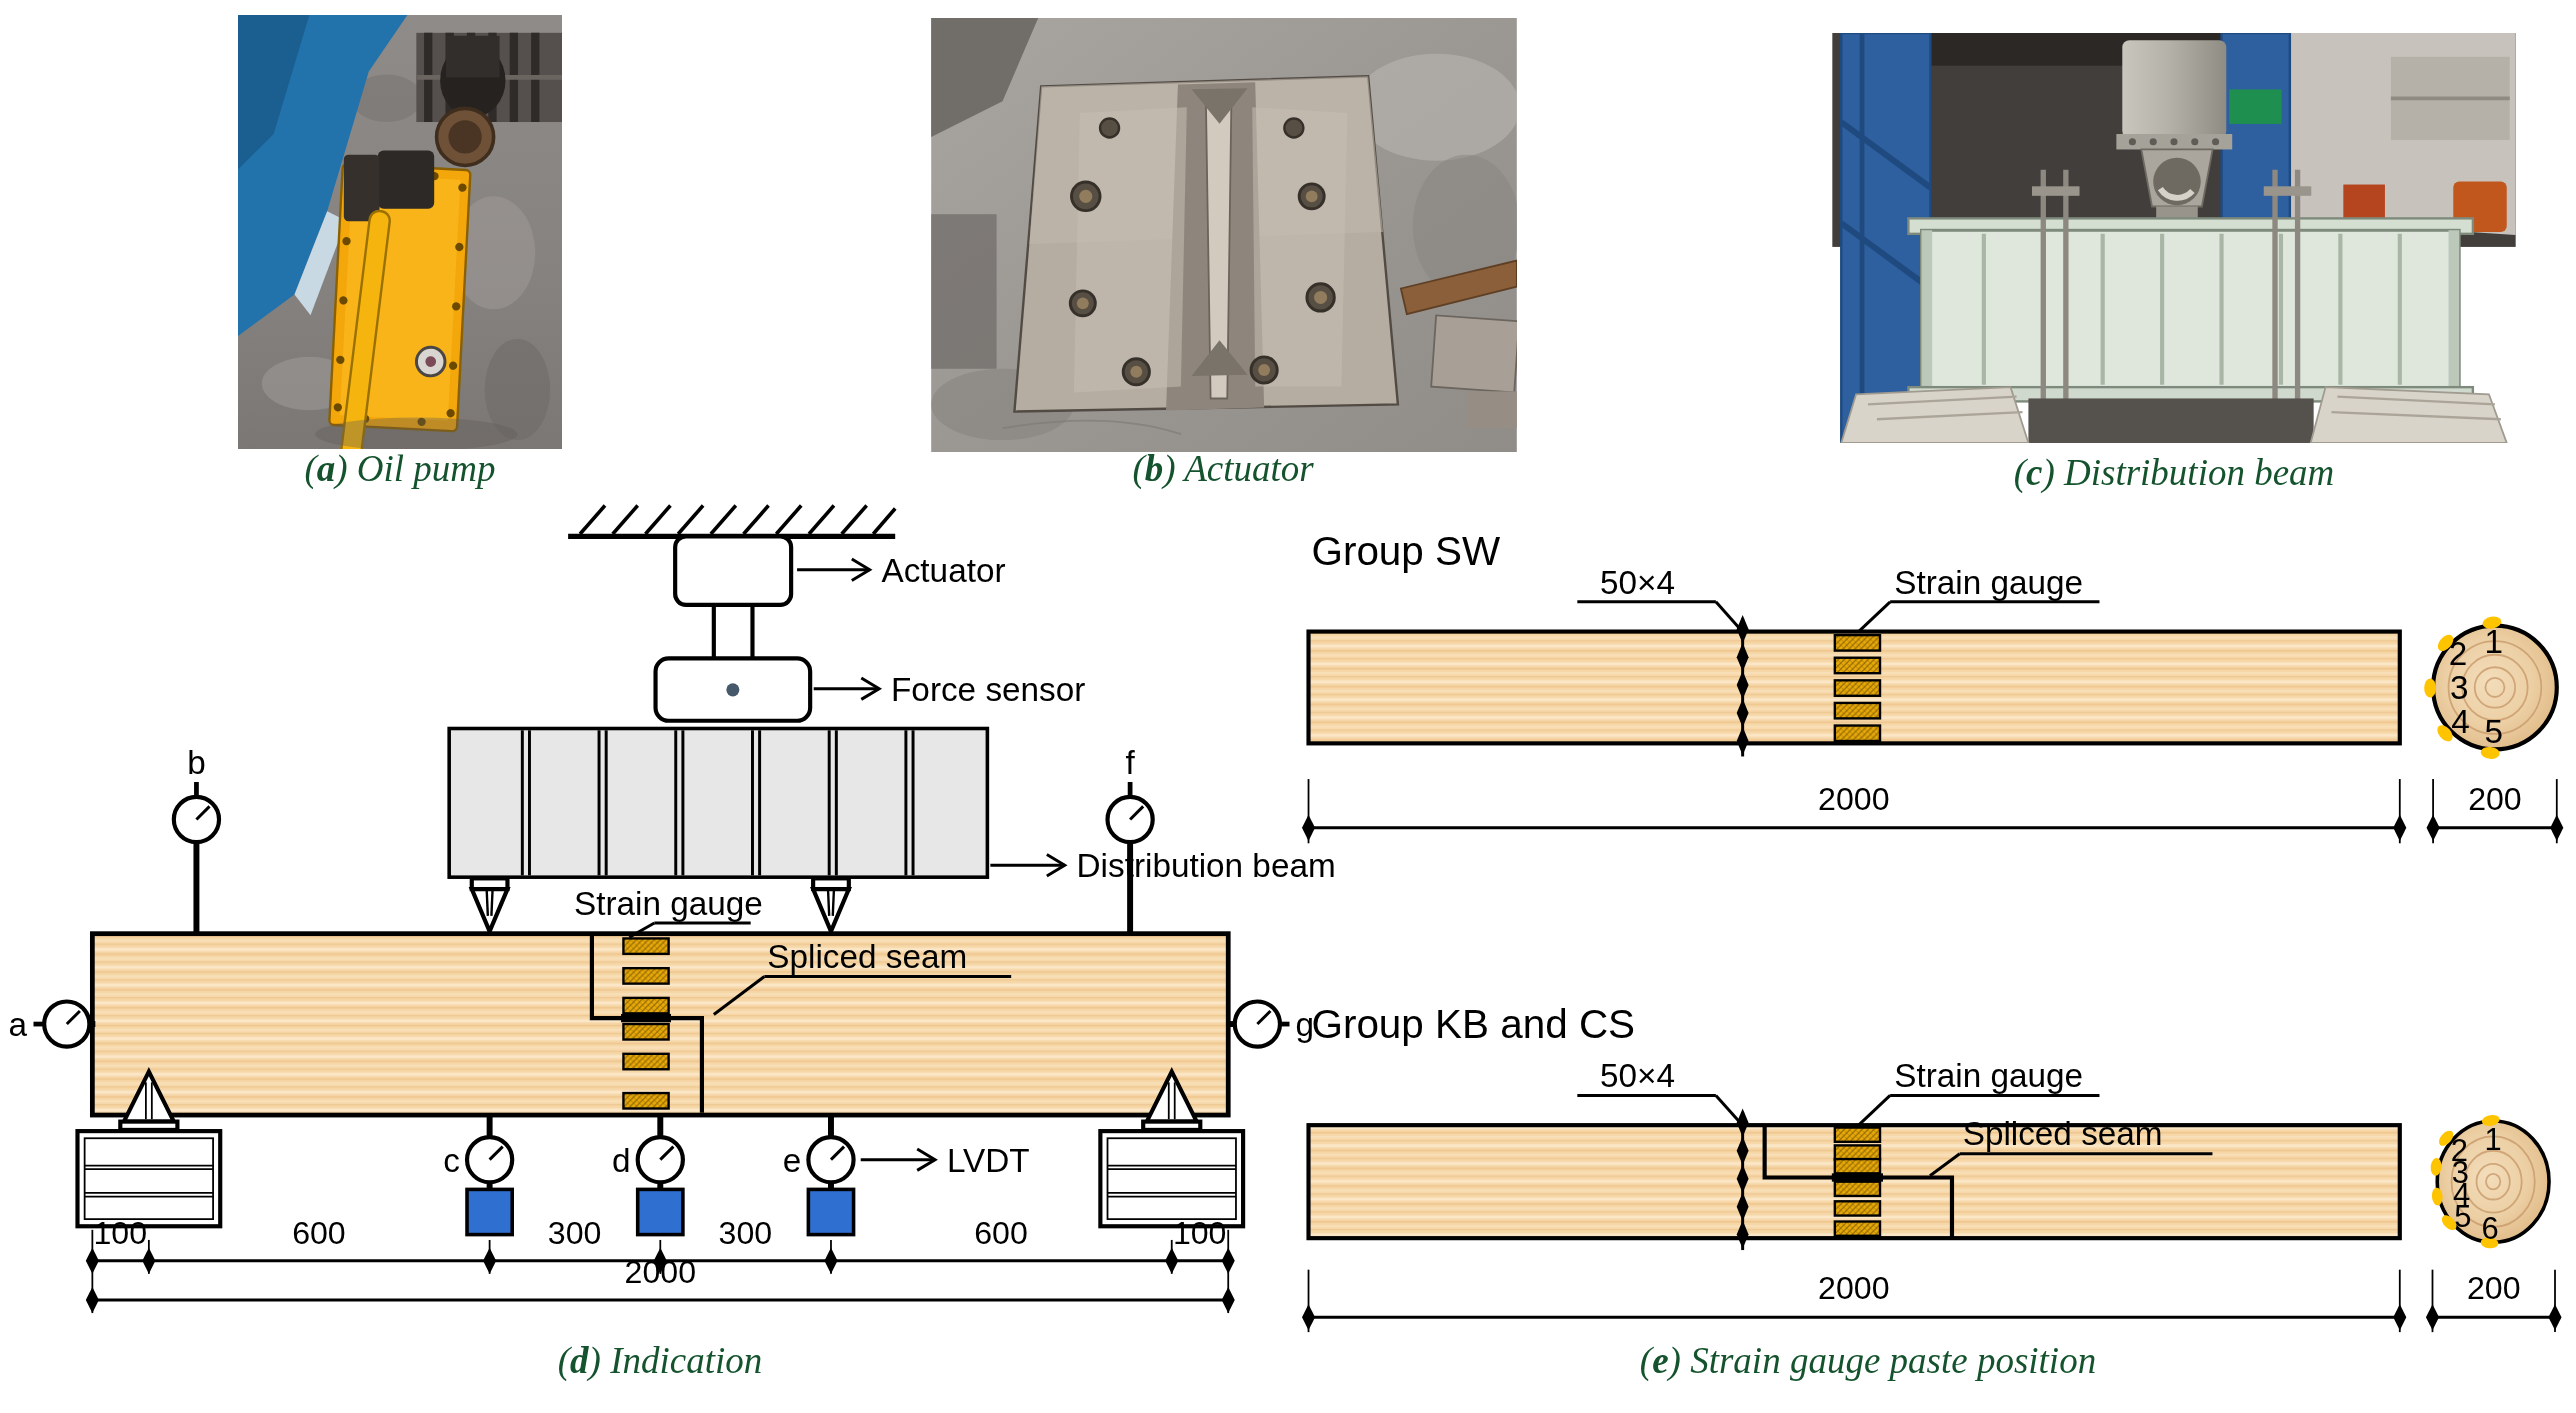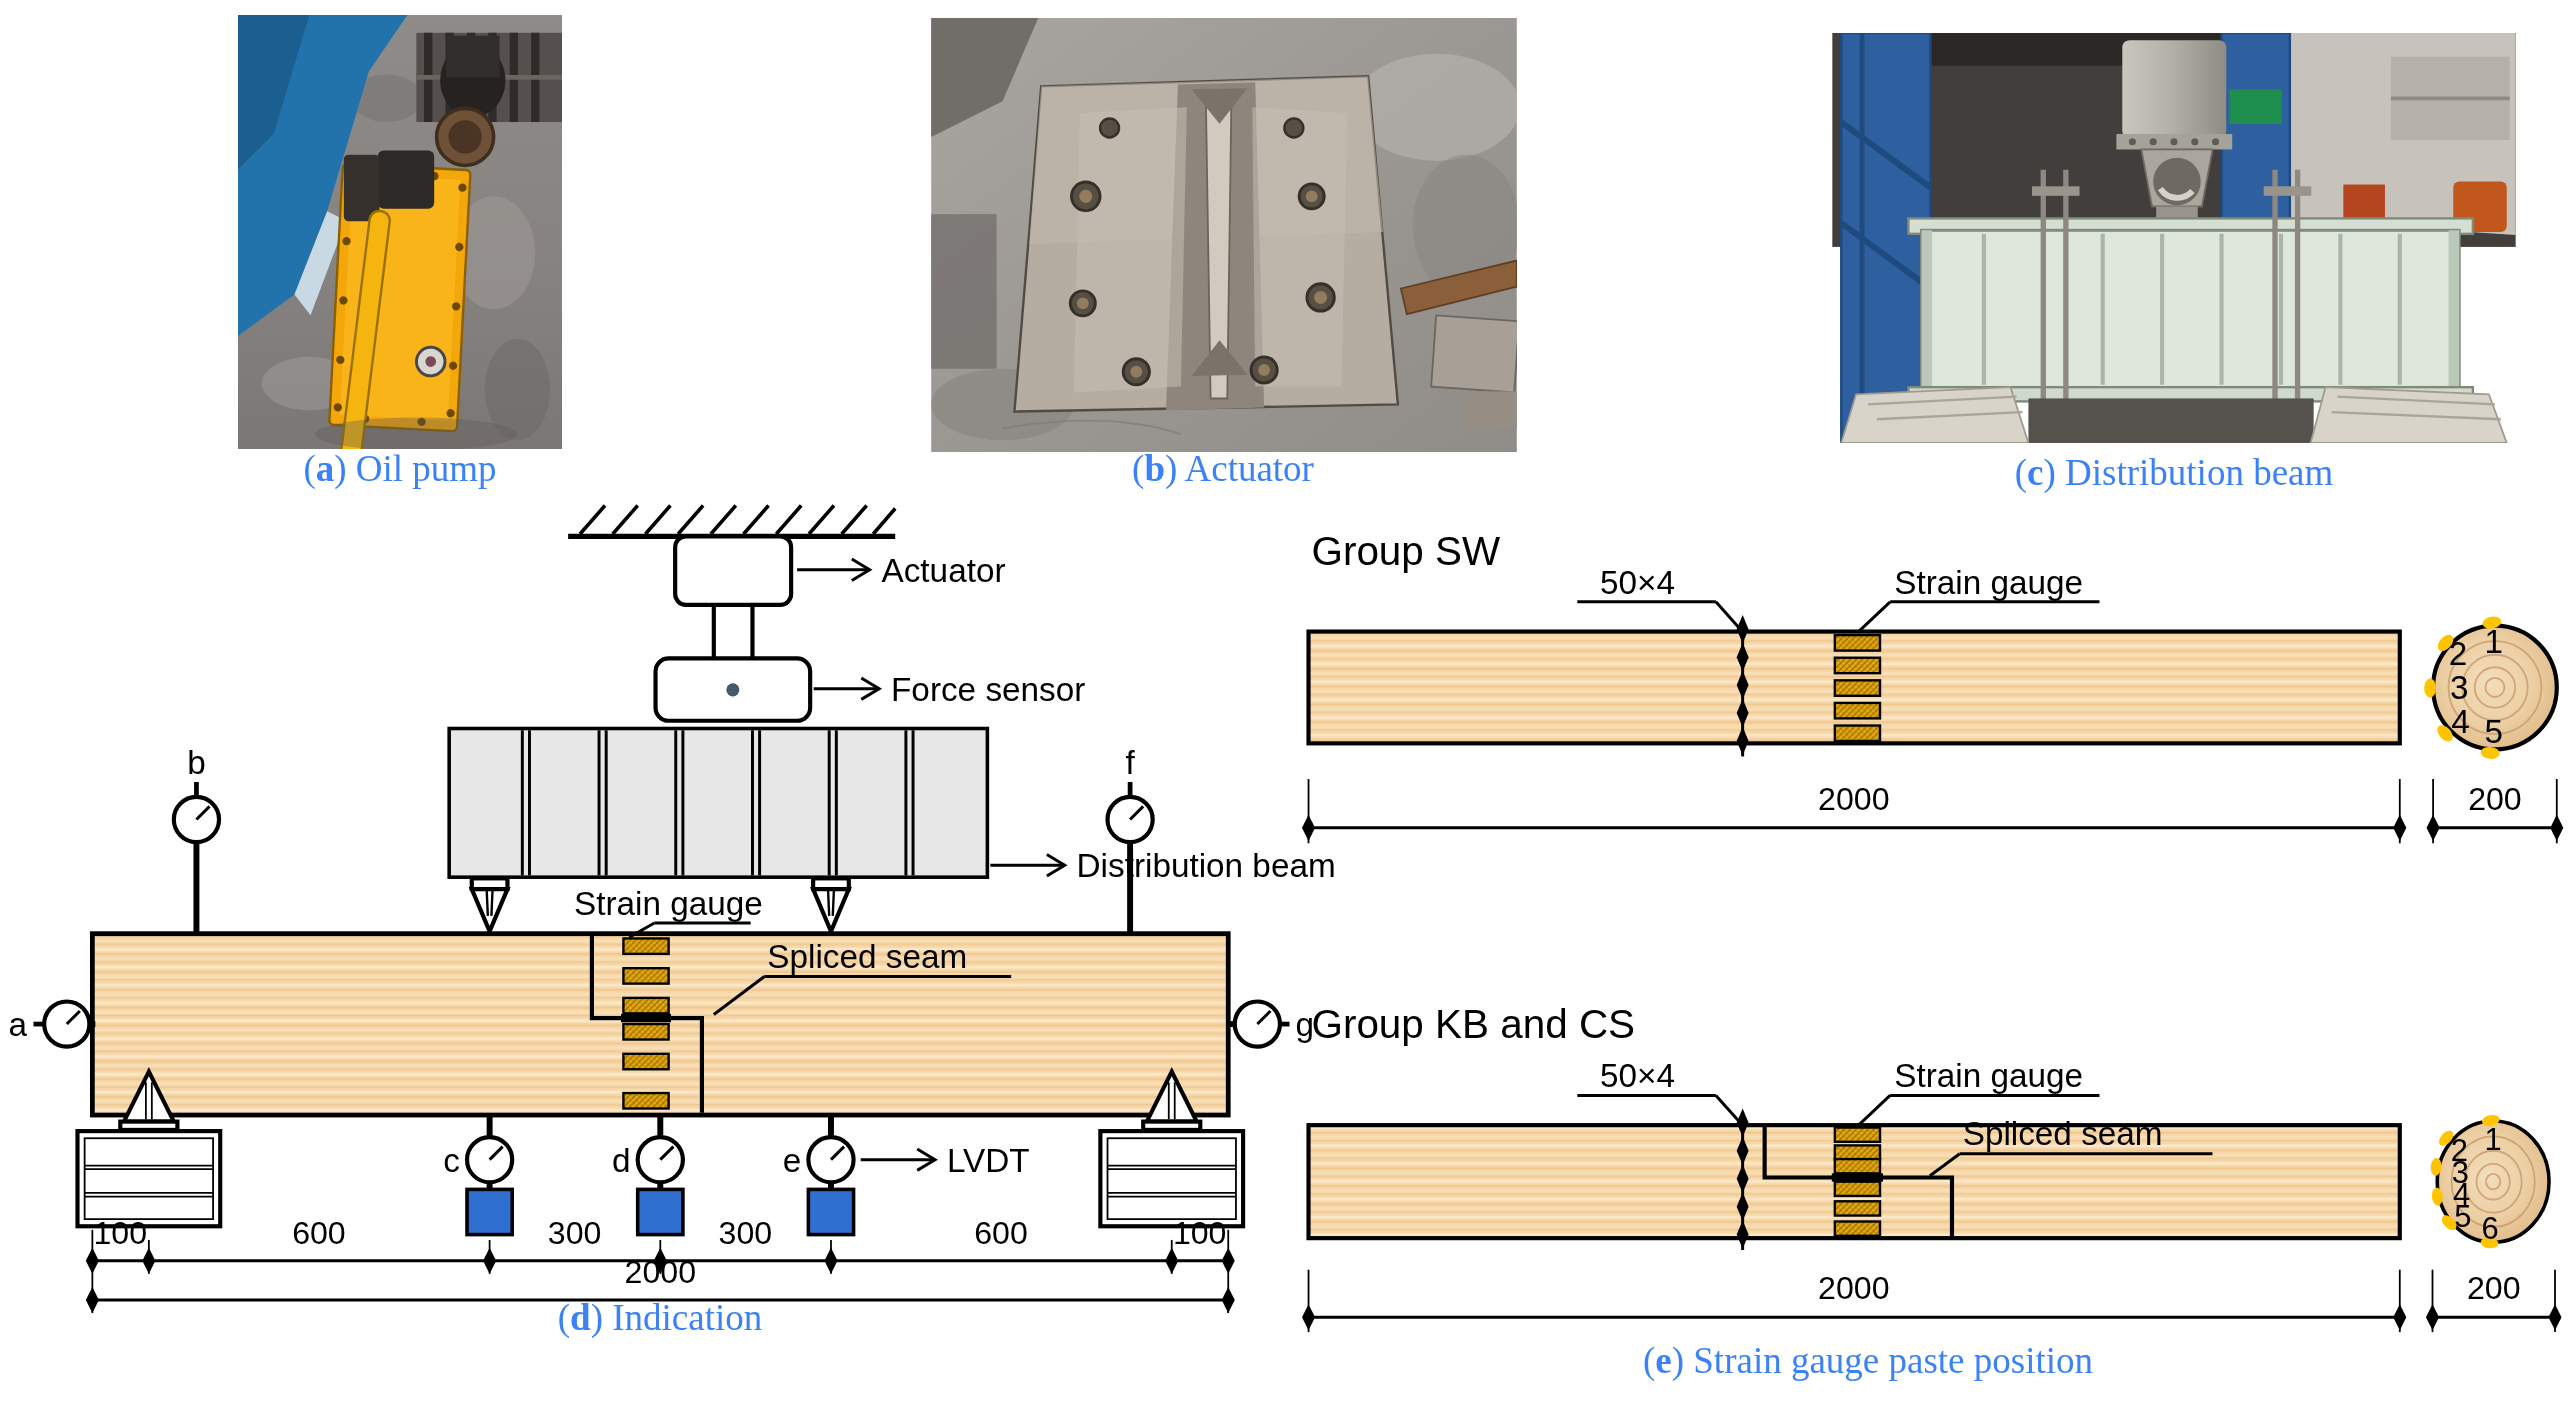--- a/index.html
+++ b/index.html
@@ -1,20 +1,20 @@
 <!DOCTYPE html>
 <html style="font-size:9.5px"><head>
 <meta charset="utf-8">
 <style>
   html,body{margin:0;padding:0;background:#ffffff;}
   body{width:2576px;height:1413px;position:relative;font-family:"Liberation Sans",sans-serif;}
   .stage{position:absolute;left:0;top:0;width:2576px;height:1413px;overflow:hidden;}
   svg{position:absolute;display:block;}
   .cap{position:absolute;transform:translateX(-50%);white-space:nowrap;
-       font-family:"Liberation Serif",serif;font-size:37px;color:#3b82f6;}
+       font-family:"Liberation Serif",serif;font-size:37px;color:#14532d;font-style:italic;}
   .cap b{font-weight:bold;}
   
   text{font-family:"Liberation Sans",sans-serif;fill:#000;}
   .f54{font-size:54px;} .f56{font-size:56px;} .f68{font-size:68px;} .f52{font-size:52px;}
   .mid{text-anchor:middle;} .endA{text-anchor:end;}
   .oln{fill:#ffffff;stroke:#000;stroke-width:7;}
   .ln{stroke:#000;fill:none;}
 </style>
 </head>
 <body>
@@ -586,17 +586,17 @@
       <polygon points="4079,2215 4090,2193 4101,2215 4090,2237" fill="#000"></polygon>
       <polygon points="4285,2215 4296,2193 4307,2215 4296,2237" fill="#000"></polygon>
       <text class="f54 mid" x="4193" y="2185">200</text>
     </g>
   </g>
 </svg>
 
 <div class="cap" style="left:400px;top:447px"><span>(</span><b>a</b><span>)</span> <span>Oil pump</span></div>
 <div class="cap" style="left:1223px;top:447px"><span>(</span><b>b</b><span>)</span> <span>Actuator</span></div>
 <div class="cap" style="left:2174px;top:451px"><span>(</span><b>c</b><span>)</span> <span>Distribution beam</span></div>
-<div class="cap" style="left:660px;top:1296px"><span>(</span><b>d</b><span>)</span> <span>Indication</span></div>
+<div class="cap" style="left:660px;top:1339px"><span>(</span><b>d</b><span>)</span> <span>Indication</span></div>
 <div class="cap" style="left:1868px;top:1339px"><span>(</span><b>e</b><span>)</span> <span>Strain gauge paste position</span></div>
 
 </div>
 
 
 </body></html>

